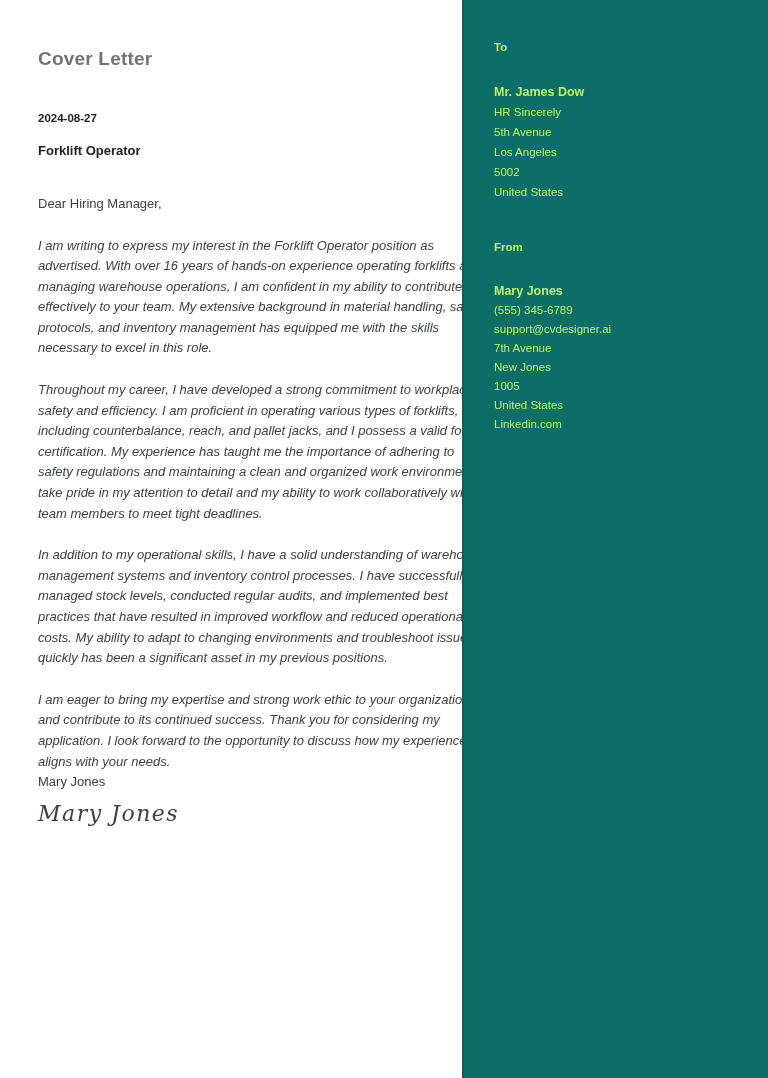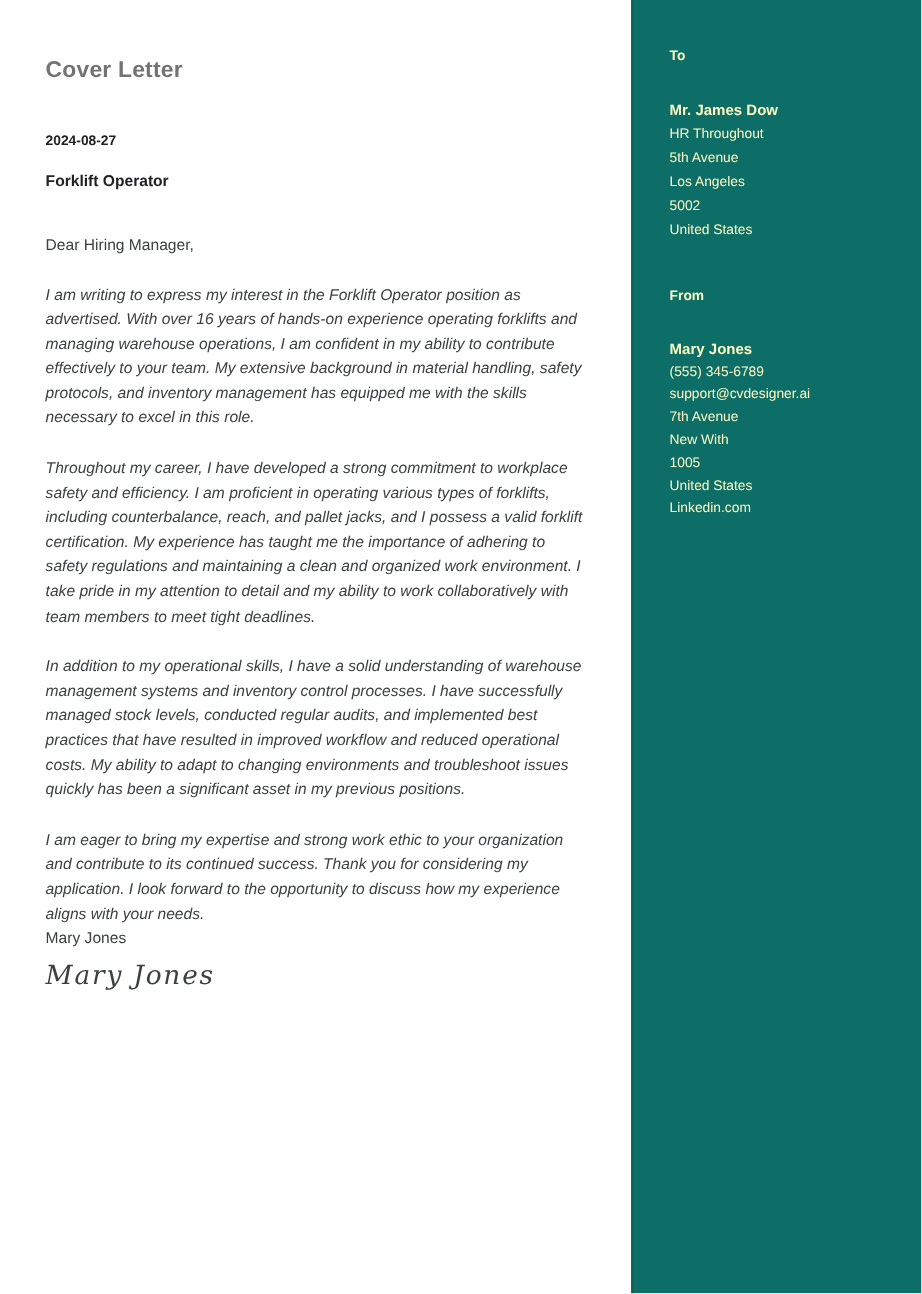--- a/index.html
+++ b/index.html
@@ -74,26 +74,26 @@
     line-height: 28px;
     color: #3c4043;
     letter-spacing: 1.5px;
   }
 
   
   .sidebar {
     position: absolute;
     top: 0;
     right: 0;
-    width: 242px;
+    width: 306px;
     height: 1078px;
     background: #0c6e66;
     box-sizing: border-box;
     padding: 40px 20px 0 30px;
-    color: #fef9c3;
+    color: #bef264;
     border-left: 2px solid #0a615a;
   }
   .sb-label {
     font-size: 11.5px;
     font-weight: 700;
     line-height: 14px;
   }
   .sb-name {
     margin-top: 28px;
     font-size: 12.5px;
@@ -131,34 +131,34 @@
     <p class="para">I am eager to bring my expertise and strong work ethic to your organization and contribute to its continued success. Thank you for considering my application. I look forward to the opportunity to discuss how my experience aligns with your needs.</p>
     <div class="sender-name">Mary Jones</div>
     <div class="signature">Mary Jones</div>
   </div>
 
   <aside class="sidebar">
 
     <div class="to-block">
       <div class="sb-label">To</div>
       <div class="sb-name">Mr. James Dow</div>
-      <div class="sb-line">HR Throughout</div>
+      <div class="sb-line">HR Sincerely</div>
       <div class="sb-line">5th Avenue</div>
       <div class="sb-line">Los Angeles</div>
       <div class="sb-line">5002</div>
       <div class="sb-line">United States</div>
     </div>
 
     <div class="from-block">
       <div class="sb-label">From</div>
       <div class="sb-name">Mary Jones</div>
       <div class="sb-line">(555) 345-6789</div>
       <div class="sb-line">support@cvdesigner.ai</div>
       <div class="sb-line">7th Avenue</div>
-      <div class="sb-line">New With</div>
+      <div class="sb-line">New Jones</div>
       <div class="sb-line">1005</div>
       <div class="sb-line">United States</div>
       <div class="sb-line">Linkedin.com</div>
     </div>
 
   </aside>
 
 </div>
 
 </body></html>

